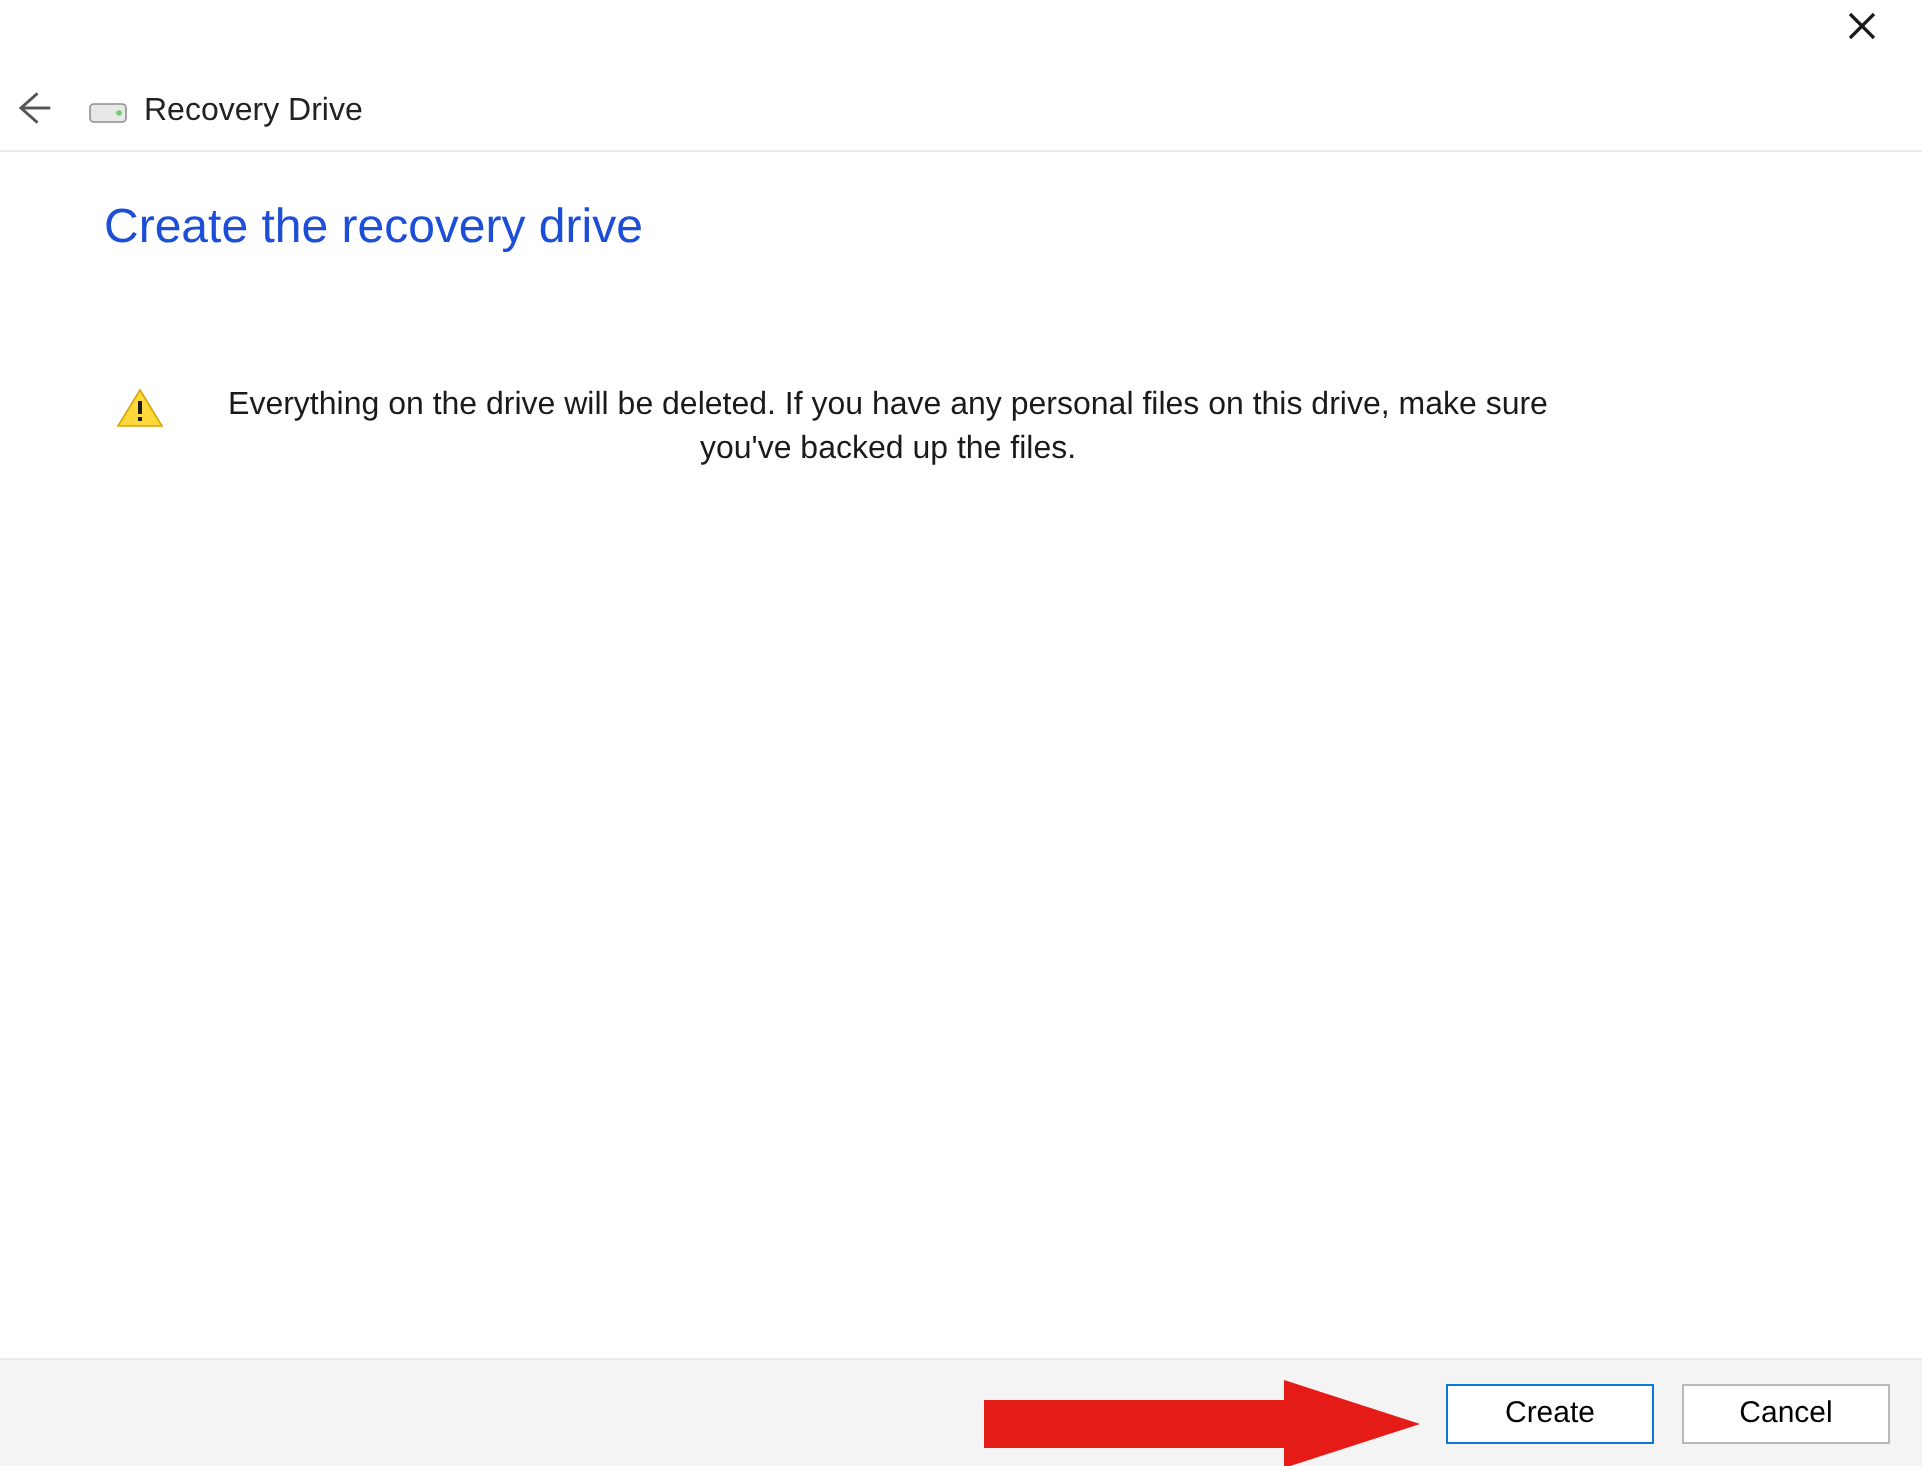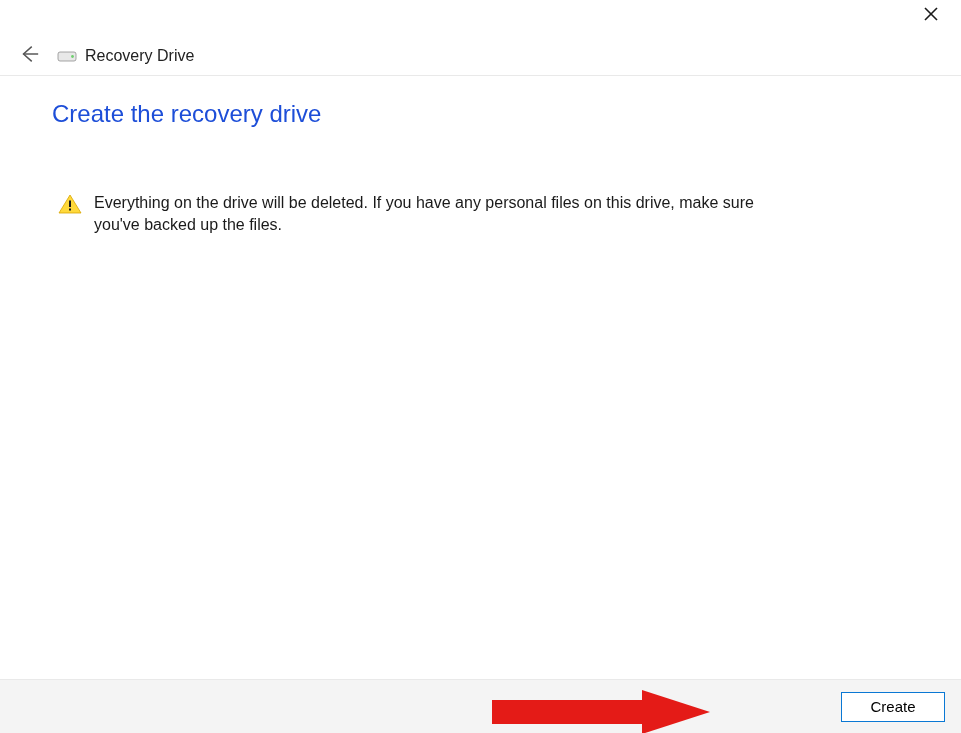--- a/index.html
+++ b/index.html
@@ -35,21 +35,21 @@
     }
     
     .header {
       position: absolute;
       top: 36px;
       left: 0;
       right: 0;
       height: 40px;
       display: flex;
       align-items: center;
-      padding-left: 15px;
+      padding-left: 2px;
       border-bottom: 1px solid #e9e9e9;
     }
     .back-btn {
       width: 28px;
       height: 28px;
       display: flex;
       align-items: center;
       justify-content: center;
       cursor: pointer;
       color: #5e5e5e;
@@ -81,20 +81,21 @@
       color: #1d4ed8;
       font-weight: 400;
       margin-bottom: 64px;
       margin-left: 4px;
     }
     .warning-row {
       display: flex;
       align-items: flex-start;
       margin-left: 10px;
       max-width: 760px;
+      text-align: center;
     }
     .warning-icon {
       width: 24px;
       height: 20px;
       flex-shrink: 0;
       margin-top: 2px;
       margin-right: 12px;
     }
     .warning-text {
       font-size: 16px;
@@ -177,20 +178,21 @@
         <rect x="11" y="6.5" width="2" height="6.5" fill="#1a1a1a"></rect>
         <rect x="11" y="14.5" width="2" height="2" fill="#1a1a1a"></rect>
       </svg>
     </span>
     <div class="warning-text">Everything on the drive will be deleted. If you have any personal files on this drive, make sure you've backed up the files.</div>
   </div>
 </div>
 
 <div class="footer">
   <button class="btn primary">Create</button>
+  <button class="btn">Cancel</button>
 </div>
 
 <div class="arrow-annotation">
   <svg width="230" height="44" viewBox="0 0 230 44">
     <rect x="0" y="10" width="150" height="24" fill="#e41b17"></rect>
     <polygon points="150,0 150,44 218,22" fill="#e41b17"></polygon>
   </svg>
 </div>
 
 </body></html>

